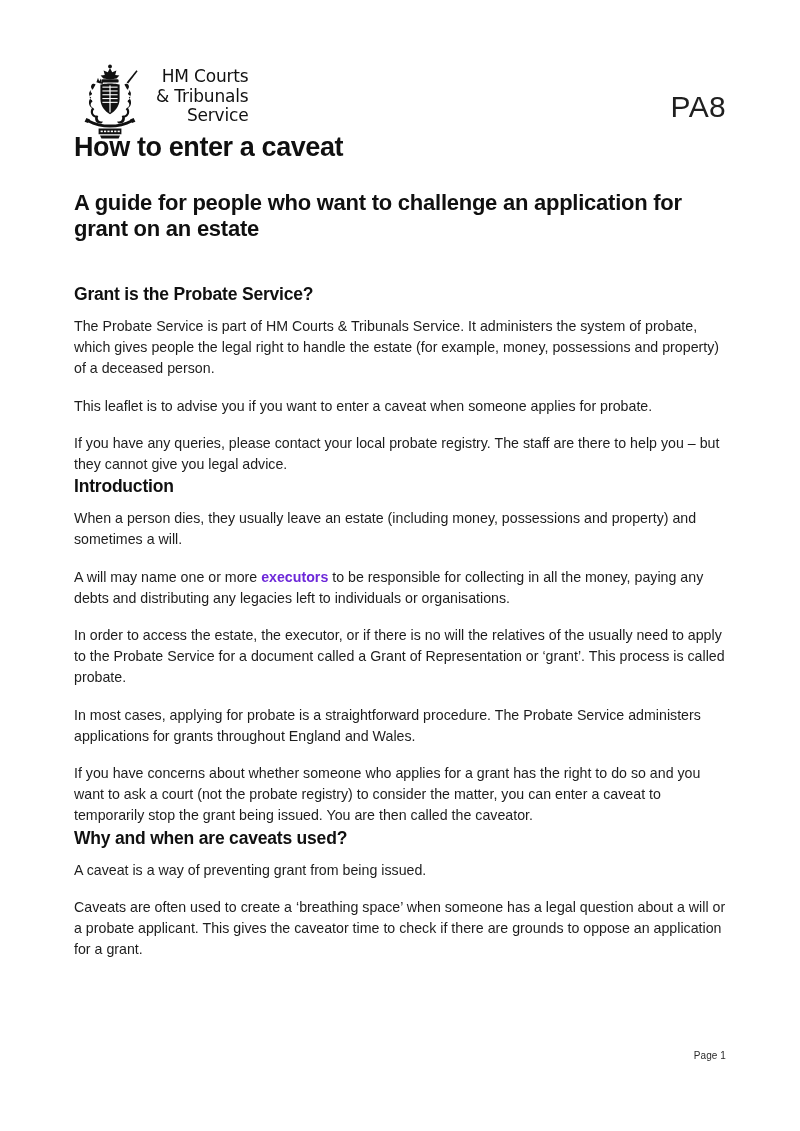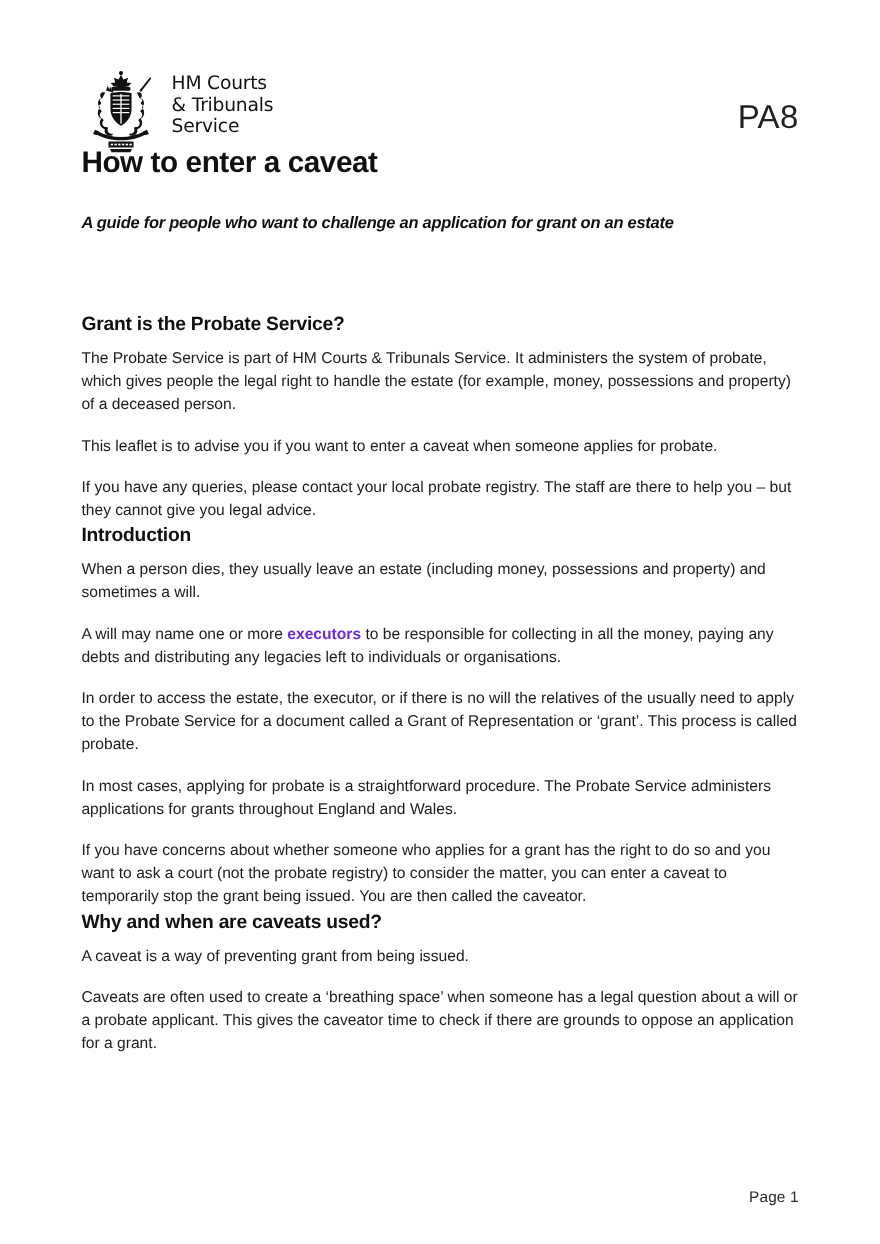--- a/index.html
+++ b/index.html
@@ -50,21 +50,21 @@
   .brand-text {
     padding-top: 5px;
     font-family: "DejaVu Sans", sans-serif;
     font-size: 17px;
     line-height: 19.5px;
     font-weight: 400;
     letter-spacing: -0.2px;
     color: #111111;
     white-space: nowrap;
   }
-  .brand-text span { display: block; }
+  .brand-text span { display: block; text-align: right; }
 
   .form-code {
     position: absolute;
     right: 0;
     top: 28px;
     font-size: 30px;
     font-weight: 400;
     letter-spacing: 0.3px;
     color: #1f1f1f;
     font-family: Liberation Sans, sans-serif;
@@ -79,27 +79,26 @@
     font-weight: bold;
     letter-spacing: -0.4px;
     color: #101010;
     margin: 0;
   }
   .doc-subtitle {
     position: absolute;
     left: 74px;
     top: 190px;
     width: 660px;
-    font-size: 15px;
+    font-size: 22px;
     font-weight: bold;
     line-height: 26px;
     letter-spacing: -0.25px;
     color: #101010;
     margin: 0;
-    font-style: italic;
   }
 
   
   .content {
     position: absolute;
     left: 74px;
     top: 283px;
     width: 652px;
   }
 
@@ -123,22 +122,22 @@
   }
   p.para:last-child { margin-bottom: 0; }
   p.para.gap-before { }
 
   b.inline-strong { font-weight: bold; color: #6d28d9; }
 
   
   .footer {
     position: absolute;
     right: 74px;
-    top: 1080px;
-    font-size: 14px;
+    top: 1050px;
+    font-size: 10px;
     color: #2a2a2a;
     letter-spacing: 0.1px;
   }
 </style>
 </head>
 <body>
 
 <div class="page">
 
   <div class="masthead">

